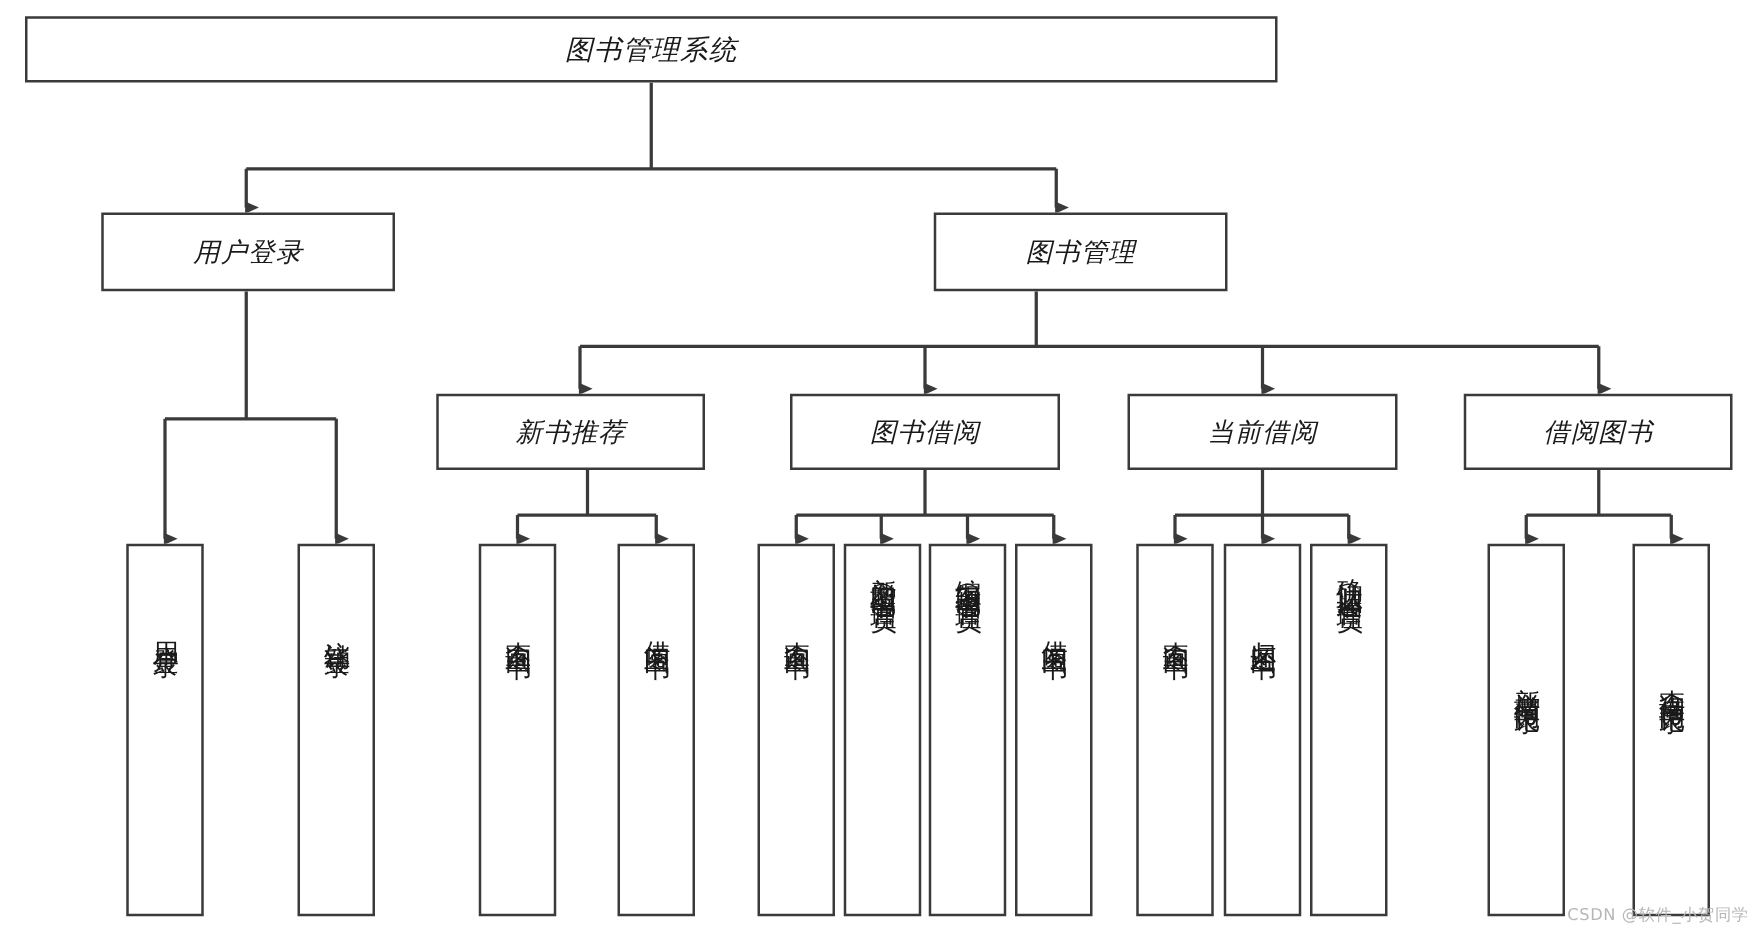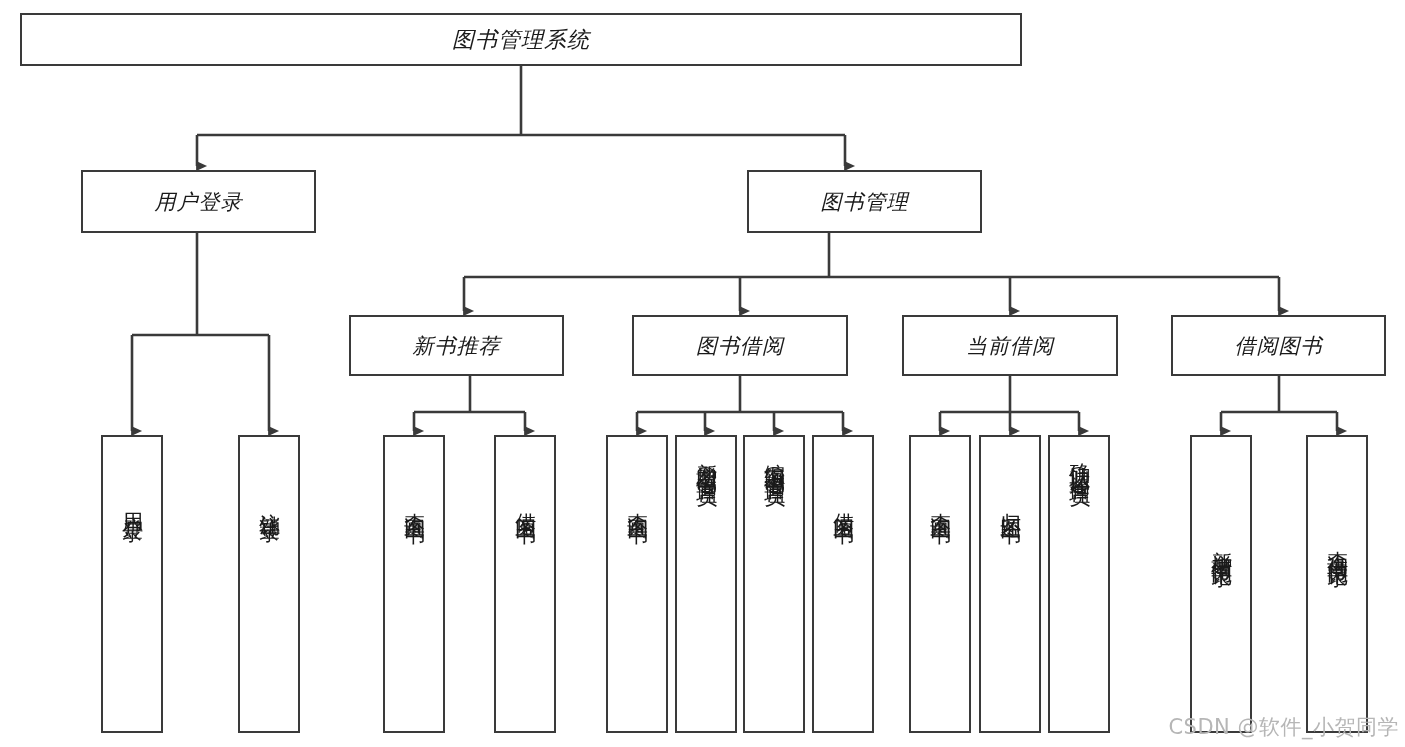--- a/index.html
+++ b/index.html
@@ -60,21 +60,21 @@
   .node.vert.midlow .vtext {
     margin-top: 88px;
   }
   .node.root {
     font-size: 22px;
   }
   #watermark {
     position: absolute;
     right: 6px;
     bottom: 6px;
-    font-size: 21px;
+    font-size: 13px;
     color: #b6b6b6;
     letter-spacing: 0.5px;
     white-space: nowrap;
     pointer-events: none;
     text-align: right;
   }
 </style>
 </head>
 <body>
 

